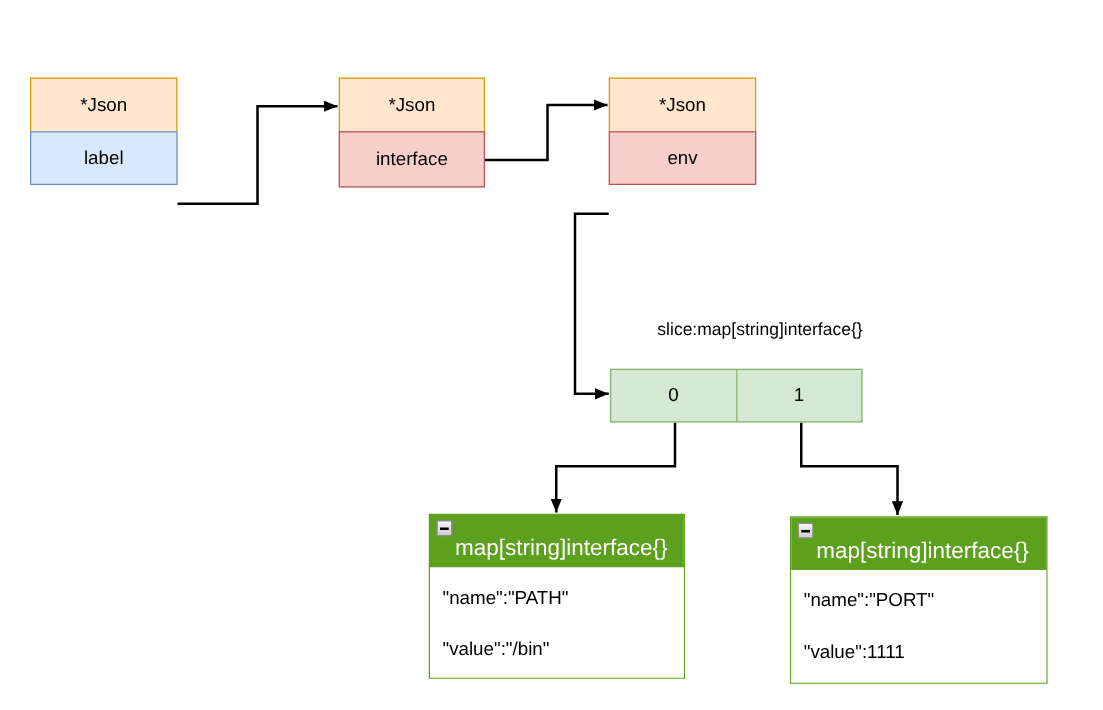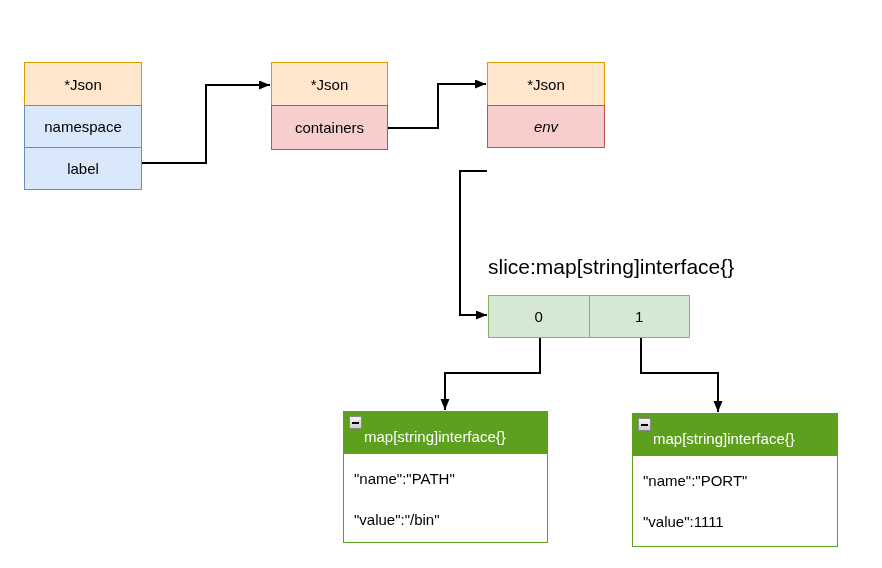--- a/index.html
+++ b/index.html
@@ -25,38 +25,38 @@
     font-size:15px;border:1.5px solid;
   }
   .srow:first-child{margin-top:0;}
   .srow.orange{background:var(--orange-fill);border-color:var(--orange-stroke);}
   .srow.blue{background:var(--blue-fill);border-color:var(--blue-stroke);}
   .srow.red{background:var(--red-fill);border-color:var(--red-stroke);}
 
   
   .slice-caption{
     position:absolute;left:488px;top:255px;width:240px;
-    text-align:center;font-size:21px;
+    text-align:center;font-size:14px;
   }
   .slice-table{
     position:absolute;left:488px;top:295px;width:202px;height:43px;
     display:flex;background:var(--slice-fill);
     border:1.5px solid var(--slice-stroke);
   }
   .slice-cell{
     flex:1;display:flex;align-items:center;justify-content:center;
     font-size:15px;
   }
   .slice-cell + .slice-cell{border-left:1.5px solid var(--slice-stroke);}
 
   
   .map-box{position:absolute;border:1.5px solid var(--map-green);background:#fff;}
   .map-header{
     position:relative;height:42px;background:var(--map-green);color:#fff;
-    font-size:15px;padding:16px 4px 0 20px;white-space:nowrap;
+    font-size:18px;padding:16px 4px 0 20px;white-space:nowrap;
   }
   .collapse-btn{
     position:absolute;left:5px;top:4px;width:13px;height:13px;
     background:linear-gradient(#f4f4f4,#cfcfcf);
     border:1px solid #8a8a8a;
   }
   .collapse-btn::after{
     content:"";position:absolute;left:2px;top:5px;width:7px;height:2px;background:#000;
   }
   .map-body{position:relative;height:88px;background:#fff;}
@@ -75,32 +75,31 @@
   </defs>
   <path d="M142,163 L206,163 L206,85 L270,85" fill="none" stroke="#000" stroke-width="2" marker-end="url(#arr)"></path>
   <path d="M388,128 L438,128 L438,84 L486,84" fill="none" stroke="#000" stroke-width="2" marker-end="url(#arr)"></path>
   <path d="M487,171 L460,171 L460,315 L487,315" fill="none" stroke="#000" stroke-width="2" marker-end="url(#arr)"></path>
   <path d="M540,338 L540,373 L445,373 L445,410" fill="none" stroke="#000" stroke-width="2" marker-end="url(#arr)"></path>
   <path d="M641,338 L641,373 L718,373 L718,412" fill="none" stroke="#000" stroke-width="2" marker-end="url(#arr)"></path>
 </svg>
 
 <div class="struct-table" style="left:24px;top:62px;width:118px;">
   <div class="srow orange">*Json</div>
-  <div class="srow blue">namespace</div>
   <div class="srow blue" style="height:43px;text-align:center;">label</div>
 </div>
 
 <div class="struct-table" style="left:271px;top:62px;width:117px;">
   <div class="srow orange">*Json</div>
-  <div class="srow red" style="height:45px;">containers</div>
+  <div class="srow red" style="height:45px;">interface</div>
 </div>
 
 <div class="struct-table" style="left:487px;top:62px;width:118px;">
   <div class="srow orange">*Json</div>
-  <div class="srow red" style="height:43px;font-style:italic;">env</div>
+  <div class="srow red" style="height:43px;">env</div>
 </div>
 
 <div class="slice-caption">slice:map[string]interface{}</div>
 
 <div class="slice-table">
   <div class="slice-cell">0</div>
   <div class="slice-cell">1</div>
 </div>
 
 <div class="map-box" style="left:343px;top:411px;width:205px;">

